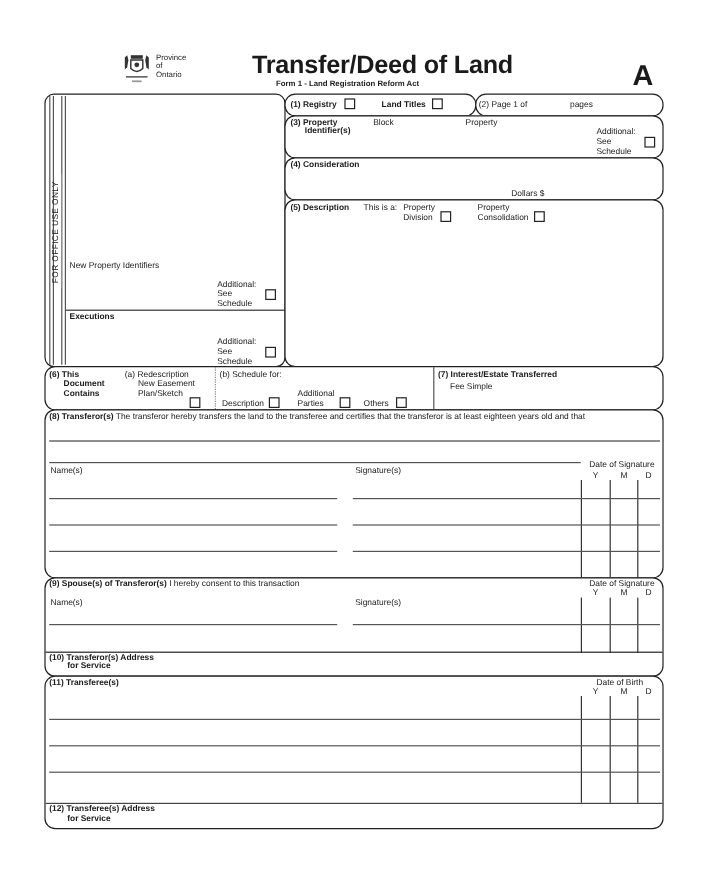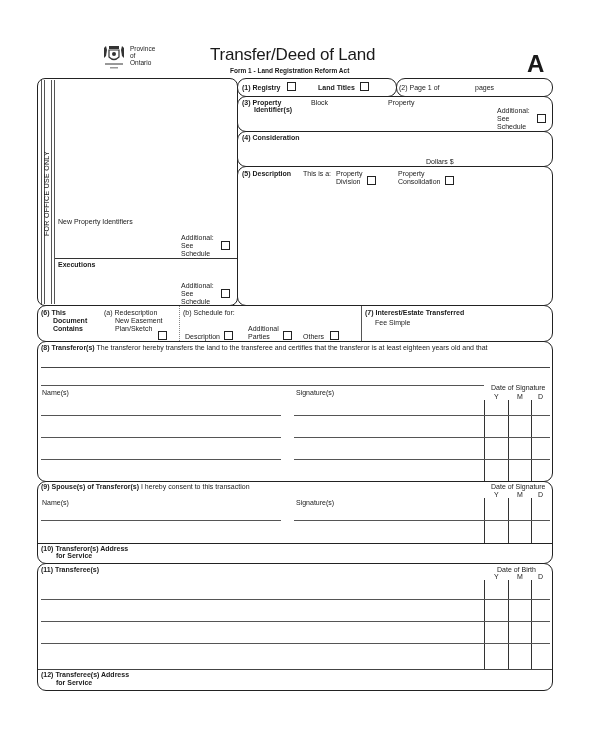--- a/index.html
+++ b/index.html
@@ -5,21 +5,21 @@
   * { box-sizing: border-box; margin: 0; padding: 0; }
   html, body { width: 600px; height: 730px; background: #ffffff; overflow: hidden; }
   body { position: relative; font-family: "Liberation Sans", sans-serif; color: #1a1a1a; }
   .abs { position: absolute; }
   .t { position: absolute; font-size: 7px; line-height: 8px; white-space: nowrap; color: #1a1a1a; }
   .b { font-weight: bold; }
   .box { position: absolute; border: 1.3px solid #222; border-radius: 9px; background: #fff; }
   .chk { position: absolute; width: 9px; height: 9px; border: 1px solid #222; background: #fff; }
   .hl { position: absolute; height: 0; border-top: 1.3px solid #555; }
   .vl { position: absolute; width: 0; border-left: 1.2px solid #333; }
-  .title { font-size: 17px; font-weight: normal; line-height: 18px; letter-spacing: -0.2px; }
+  .title { font-size: 21px; font-weight: bold; line-height: 18px; letter-spacing: -0.2px; }
   .big-a { font-size: 24px; font-weight: bold; line-height: 24px; }
   .vert { position: absolute; transform: rotate(-90deg); transform-origin: left top; font-size: 7px; white-space: nowrap; letter-spacing: 0.3px; }
   .dotted-v { position: absolute; width: 0; border-left: 1px dotted #888; }
 </style>
 </head>
 <body>
 
 <div class="abs" style="left:101px;top:44px;width:26px;height:28px;">
   <svg width="26" height="28" viewBox="0 0 26 28">
     <path d="M3 4 L5 2 L6 6 L5 12 L3 14 Z" fill="#333"></path>

